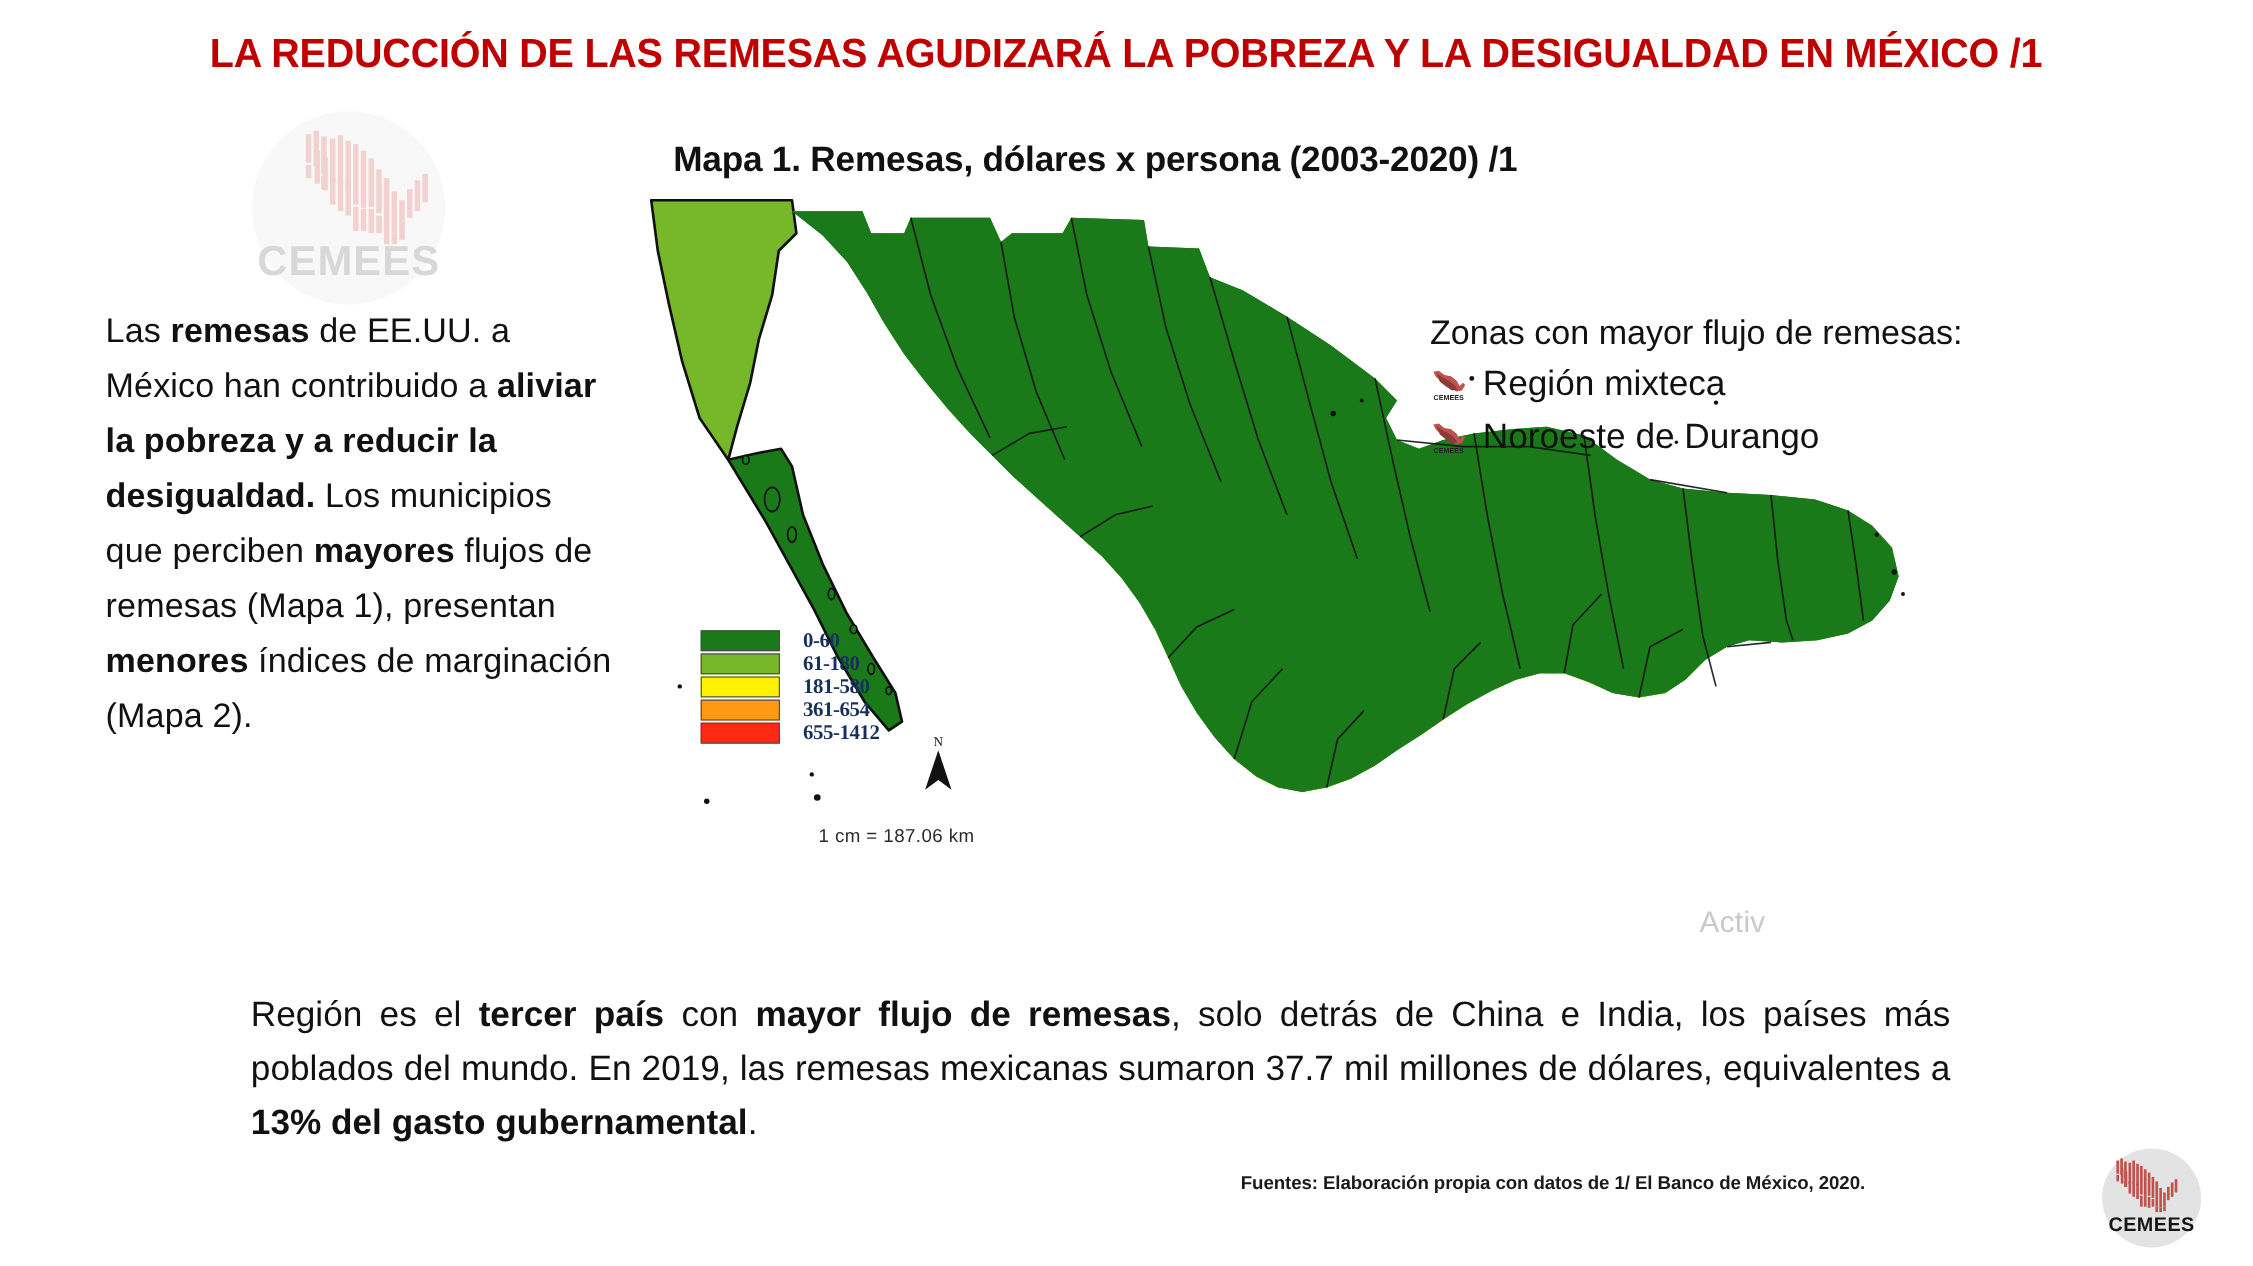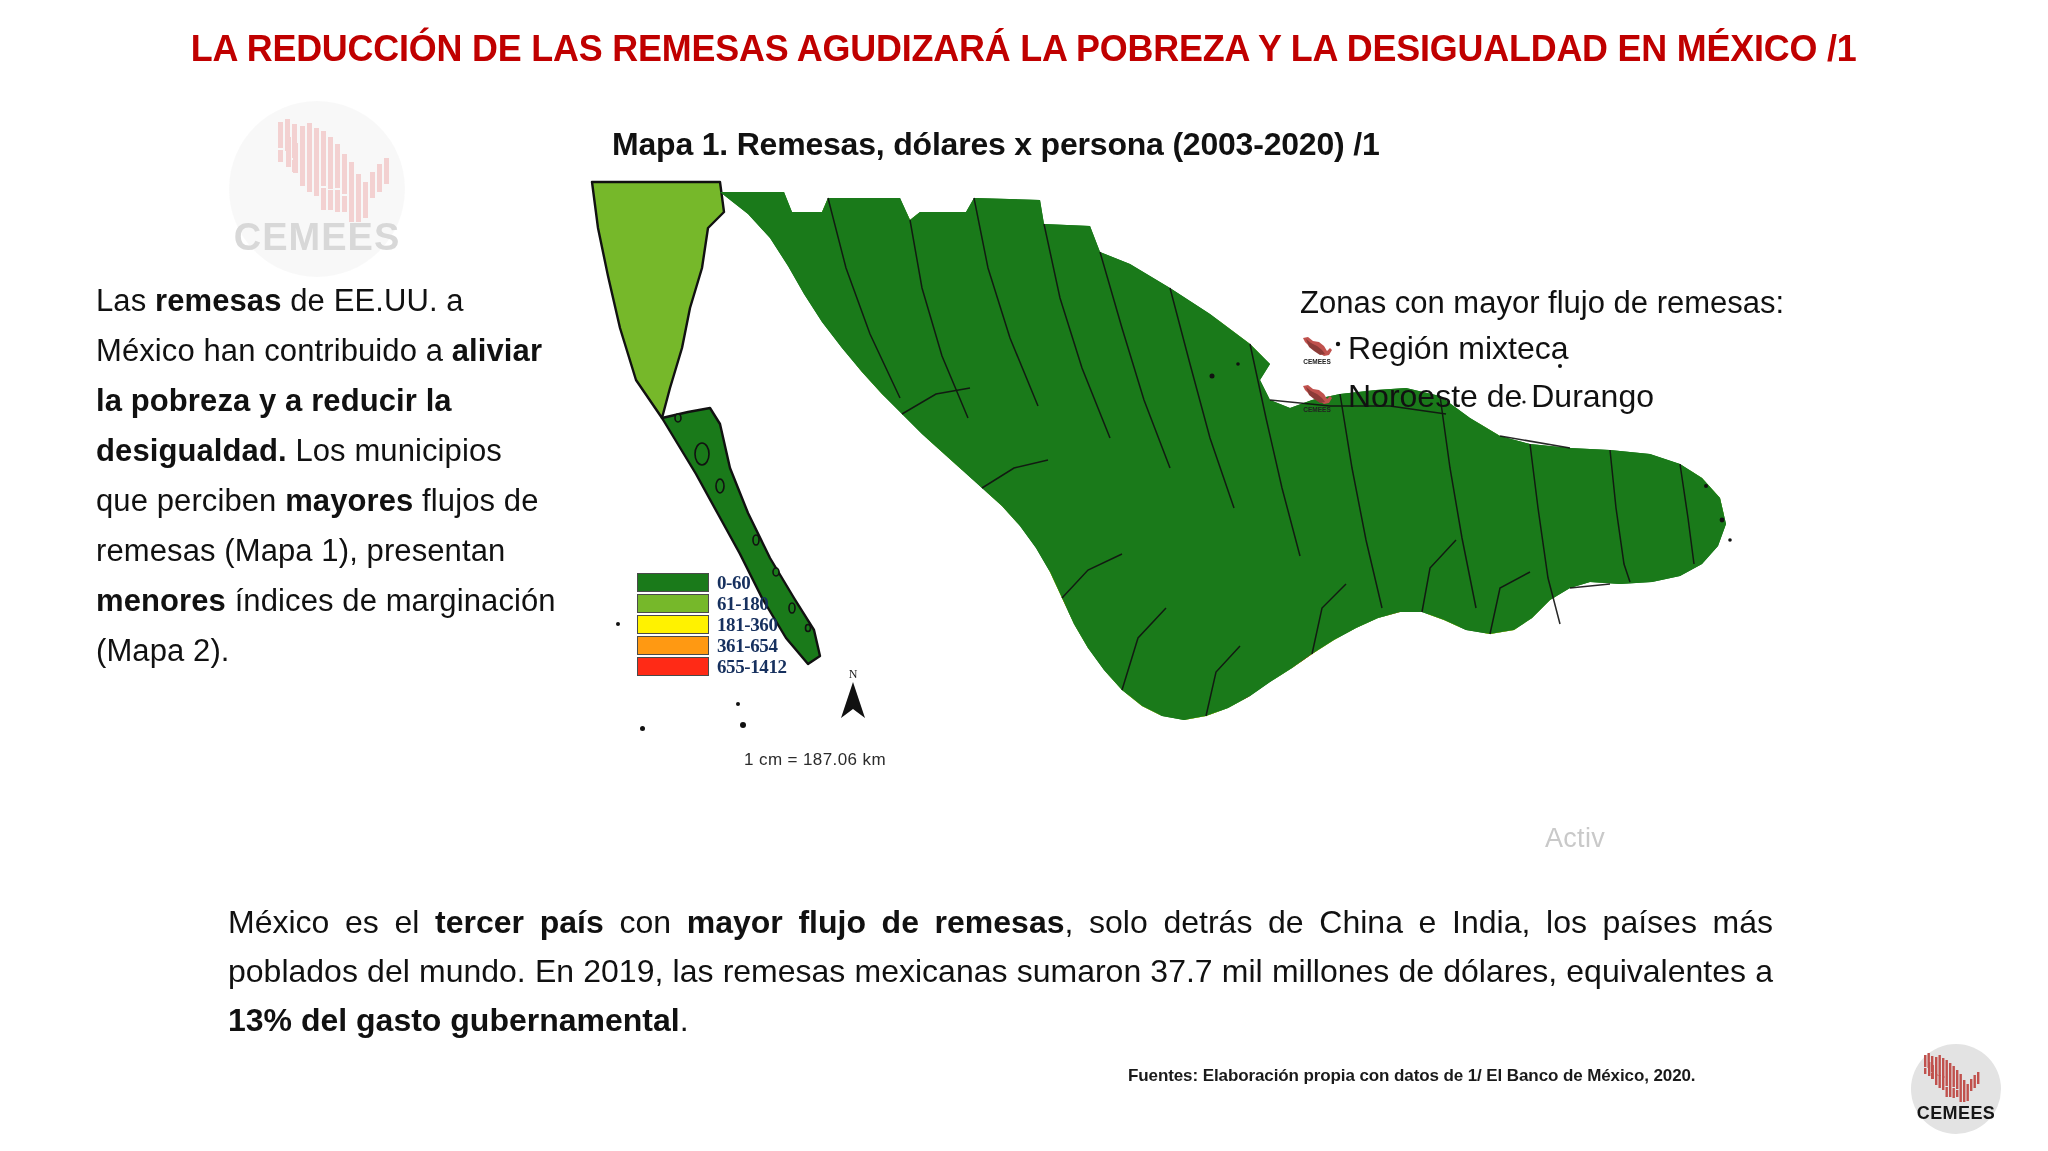--- a/index.html
+++ b/index.html
@@ -65,21 +65,21 @@
     font-family:"Liberation Serif", serif;
   }
   .legend-row{
     display:flex;align-items:center;height:21px;
   }
   .legend-swatch{
     width:72px;height:19px;border:1px solid #4a4a4a;
     box-sizing:border-box;
   }
   .legend-label{
-    margin-left:8px;
+    margin-left:21px;
     font-size:19px;font-weight:bold;color:#16305e;
     letter-spacing:-0.4px;
     line-height:19px;
   }
 
   
   .north-arrow{
     position:absolute;left:838px;top:668px;width:30px;height:60px;
     text-align:center;
   }
@@ -423,21 +423,21 @@
   <div class="legend-row">
     <span class="legend-swatch" style="background:#1A7A1A"></span>
     <span class="legend-label">0-60</span>
   </div>
   <div class="legend-row">
     <span class="legend-swatch" style="background:#76B82A"></span>
     <span class="legend-label">61-180</span>
   </div>
   <div class="legend-row">
     <span class="legend-swatch" style="background:#FFF200"></span>
-    <span class="legend-label">181-360</span>
+    <span class="legend-label">181-580</span>
   </div>
   <div class="legend-row">
     <span class="legend-swatch" style="background:#FF9912"></span>
     <span class="legend-label">361-654</span>
   </div>
   <div class="legend-row">
     <span class="legend-swatch" style="background:#FF2A16"></span>
     <span class="legend-label">655-1412</span>
   </div>
 </div>
@@ -479,21 +479,21 @@
       </svg>
     </span>
     <span class="zone-label">Noroeste de Durango</span>
   </div>
 
 </div>
 
 <div class="activ-watermark">Activ</div>
 
 <div class="bottom-para">
-  <span id="bottom-rich"><span>México es el </span><b>tercer país</b><span> con </span><b>mayor flujo de remesas</b><span>, solo detrás de China e India, los países más poblados del mundo. En 2019, las remesas mexicanas sumaron 37.7 mil millones de dólares, equivalentes a </span><b>13% del gasto gubernamental</b><span>.</span></span>
+  <span id="bottom-rich"><span>Región es el </span><b>tercer país</b><span> con </span><b>mayor flujo de remesas</b><span>, solo detrás de China e India, los países más poblados del mundo. En 2019, las remesas mexicanas sumaron 37.7 mil millones de dólares, equivalentes a </span><b>13% del gasto gubernamental</b><span>.</span></span>
 </div>
 
 <div class="sources">
   <div>Fuentes: Elaboración propia con datos de 1/ El Banco de México, 2020.</div>
 </div>
 
 <div class="logo-footer">
   <svg viewBox="0 0 92 92" aria-hidden="true">
     <circle cx="46" cy="46" r="45" fill="#E3E3E3"></circle>
     <g fill="#C0514D">

